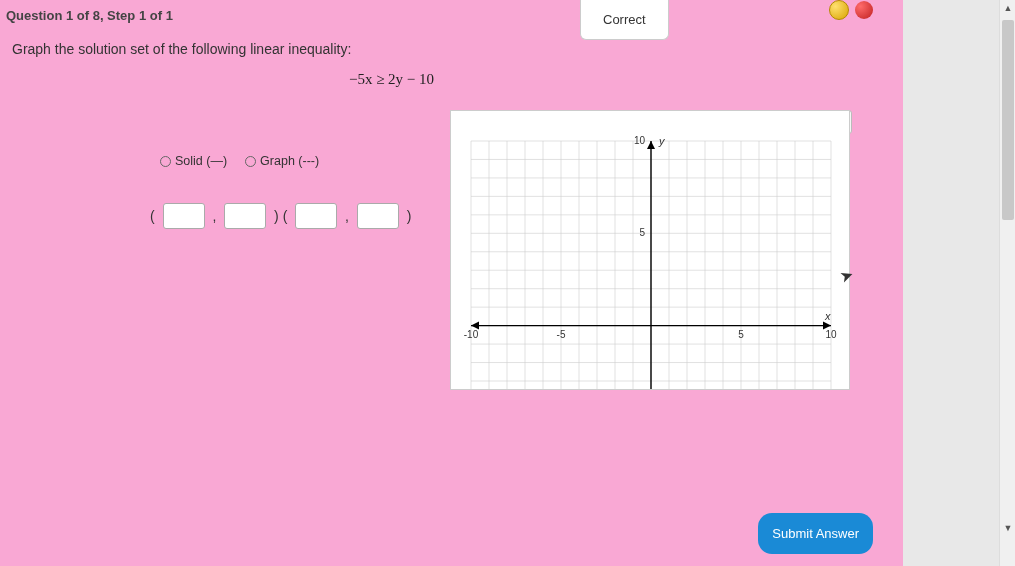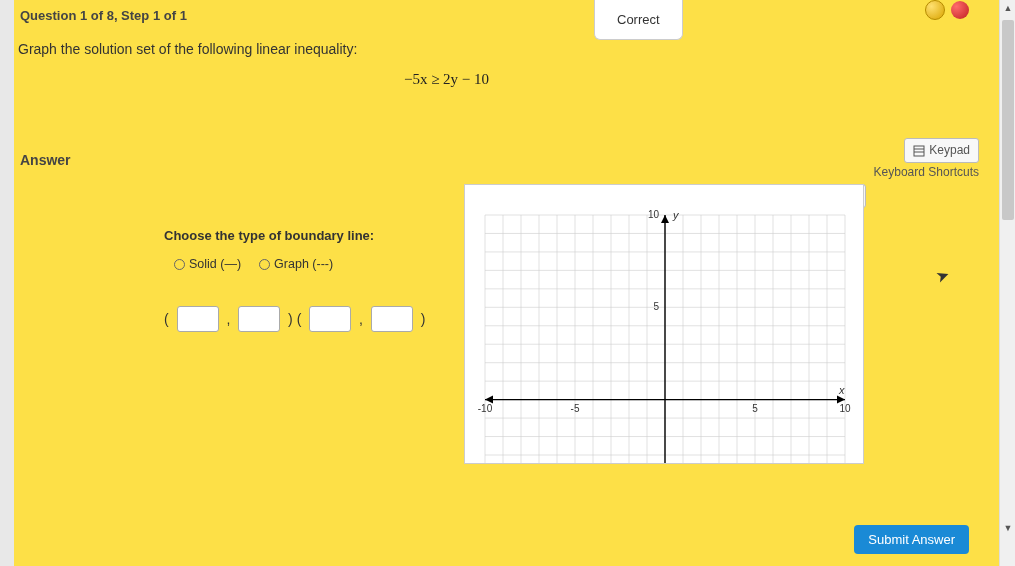--- a/index.html
+++ b/index.html
@@ -7,22 +7,22 @@
       font-family: Arial, Helvetica, sans-serif;
       background: #e8e8e8;
       width: 1015px;
       height: 566px;
       position: relative;
       overflow: hidden;
       color: #333;
     }
     .main-area {
       position: absolute;
-      left: 14px; top: 0; width: 985px; height: 566px;
-      background: #fde047;
+      left: 0; top: 0; width: 903px; height: 566px;
+      background: #f9a8d4;
     }
     .header-row {
       display: flex;
       align-items: flex-start;
       padding: 8px 0 0 6px;
       font-size: 13px;
       font-weight: bold;
       color: #444;
     }
     .correct-tab {
@@ -31,21 +31,21 @@
       top: 0;
       background: #fff;
       border: 1px solid #ccc;
       border-top: none;
       border-radius: 0 0 6px 6px;
       padding: 12px 22px;
       font-size: 13px;
       color: #333;
     }
     .prompt-row {
-      padding: 18px 0 0 4px;
+      padding: 18px 0 0 12px;
       font-size: 14px;
       color: #333;
     }
     .equation-row {
       text-align: center;
       font-size: 15px;
       padding: 14px 0 20px 0;
       font-family: 'Times New Roman', serif;
       color: #222;
       position: relative;
@@ -181,23 +181,23 @@
       background: #c8c8c8;
       border-radius: 2px;
     }
     .submit-btn {
       position: absolute;
       right: 30px;
       bottom: 12px;
       background: #1a8ad6;
       color: #fff;
       border: none;
-      padding: 7px 14px;
-      font-size: 13px;
-      border-radius: 4px;
+      padding: 13px 14px;
+      font-size: 13px;
+      border-radius: 14px;
       cursor: pointer;
     }
     .cursor-arrow {
       position: absolute;
       right: 50px;
       top: 266px;
       font-size: 16px;
       color: #333;
       transform: rotate(-20deg);
     }
@@ -232,39 +232,24 @@
 
   <div class="top-icons">
     <span class="coin"></span>
     <span class="red-dot"></span>
   </div>
 
   <div class="prompt-row">Graph the solution set of the following linear inequality:</div>
 
   <div class="equation-row">−5x ≥ 2y − 10</div>
 
-  <div class="answer-row">
-    <span>Answer</span>
-    <div class="keypad-box">
-      <span class="keypad-btn">
-        <svg viewBox="0 0 12 12">
-            <rect x="1" y="1" width="10" height="10" fill="none" stroke="#555" stroke-width="1"></rect>
-            <line x1="1" y1="4" x2="11" y2="4" stroke="#555" stroke-width="1"></line>
-            <line x1="1" y1="7" x2="11" y2="7" stroke="#555" stroke-width="1"></line>
-          </svg>
-        <span>Keypad</span>
-      </span><br>
-      <span>Keyboard Shortcuts</span>
-    </div>
-  </div>
 
 
   <div class="work-area">
     <div class="controls-col">
-      <span class="label-bold">Choose the type of boundary line:</span>
       <div class="radio-row">
         <span class="radio-opt">
           <span class="radio-circle"></span>
           <span>Solid (—)</span>
         </span>
         <span class="radio-opt">
           <span class="radio-circle"></span>
           <span>Graph (---)</span>
         </span>
       </div>

